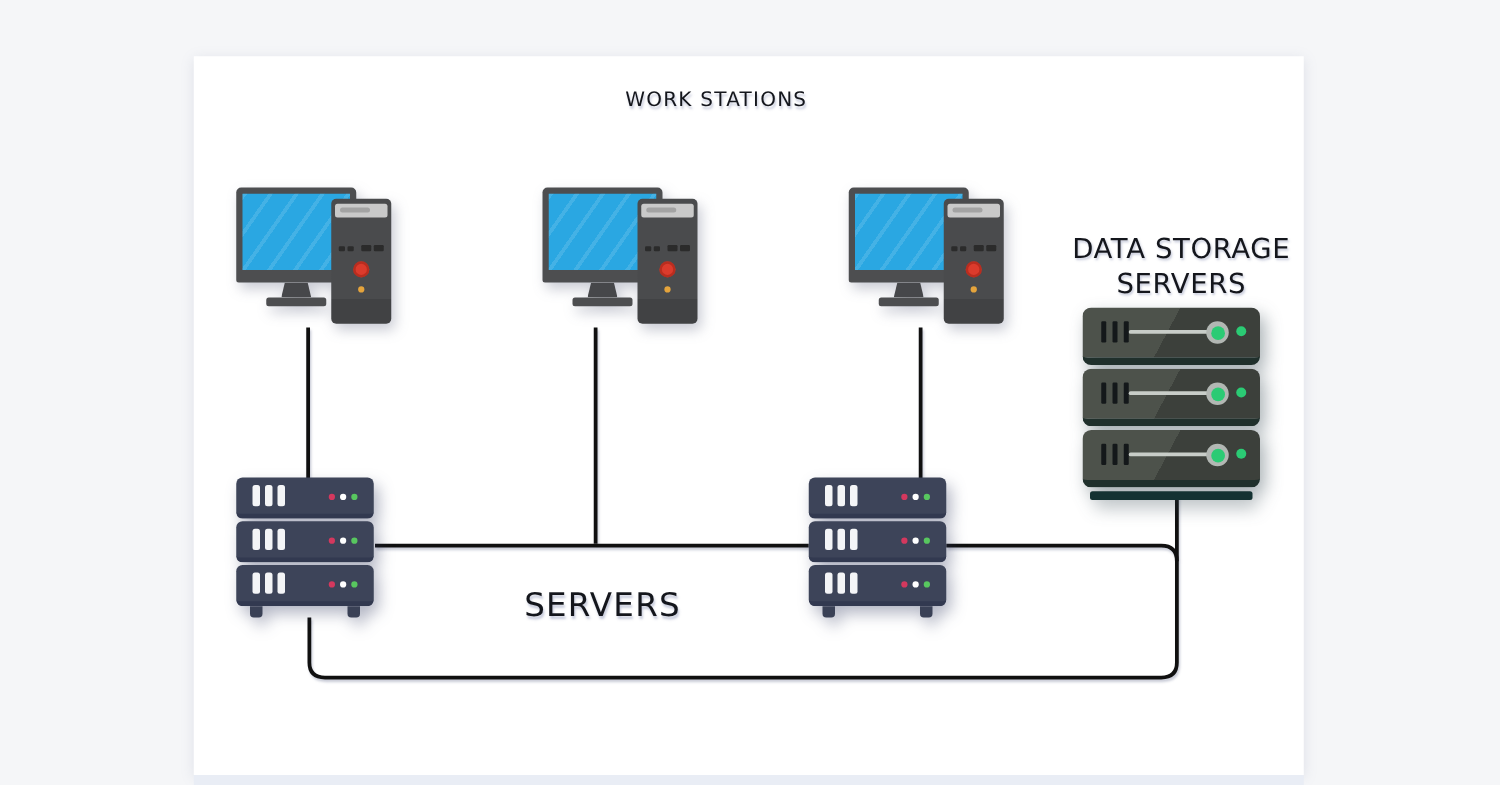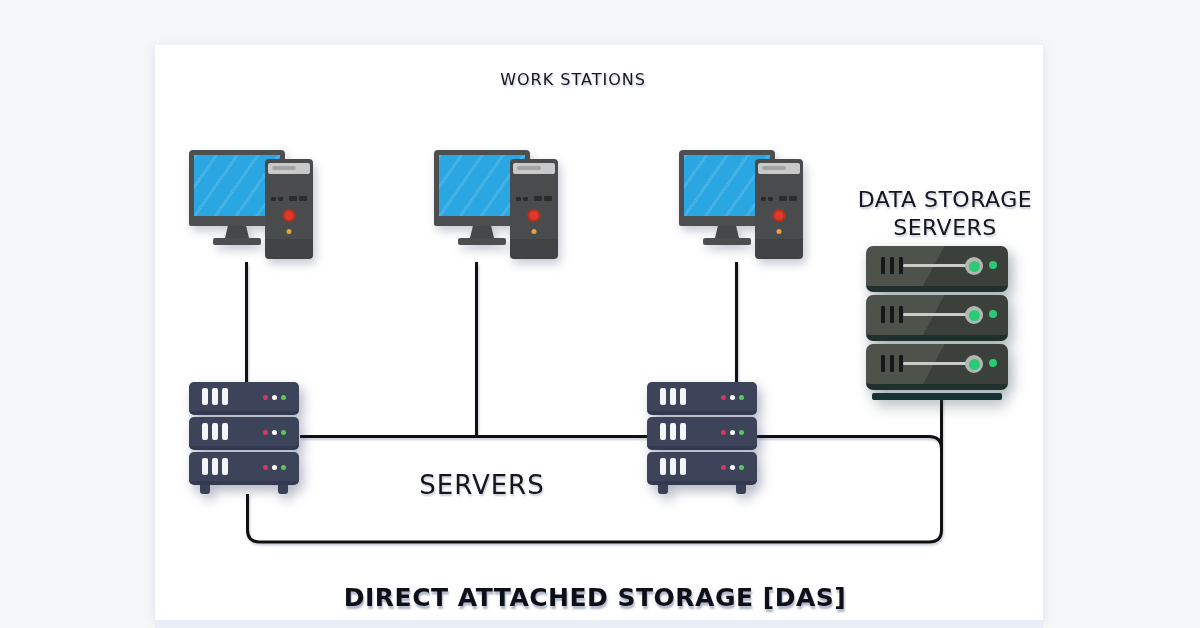--- a/index.html
+++ b/index.html
@@ -84,21 +84,20 @@
     <path d="M757 436.5 L929 436.5 Q941.5 436.5 941.5 449"></path>
     <path d="M941.5 397 L941.5 530 Q941.5 542 929 542 L260 542 Q247.5 542 247.5 530 L247.5 494"></path>
   </svg>
 
   <div class="lbl lbl-workstations">WORK STATIONS</div>
   <div class="lbl lbl-storage">
     <div>DATA STORAGE</div>
     <div>SERVERS</div>
   </div>
   <div class="lbl lbl-servers">SERVERS</div>
-  <div class="lbl lbl-das">DIRECT ATTACHED STORAGE [DAS]</div>
 
   <div class="ws" style="left:189px;top:150px;">
     <div class="monitor">
       <div class="screen"></div>
     </div>
     <div class="stand-neck"></div>
     <div class="stand-base"></div>
     <div class="tower">
       <div class="cap"></div>
       <div class="vents">

